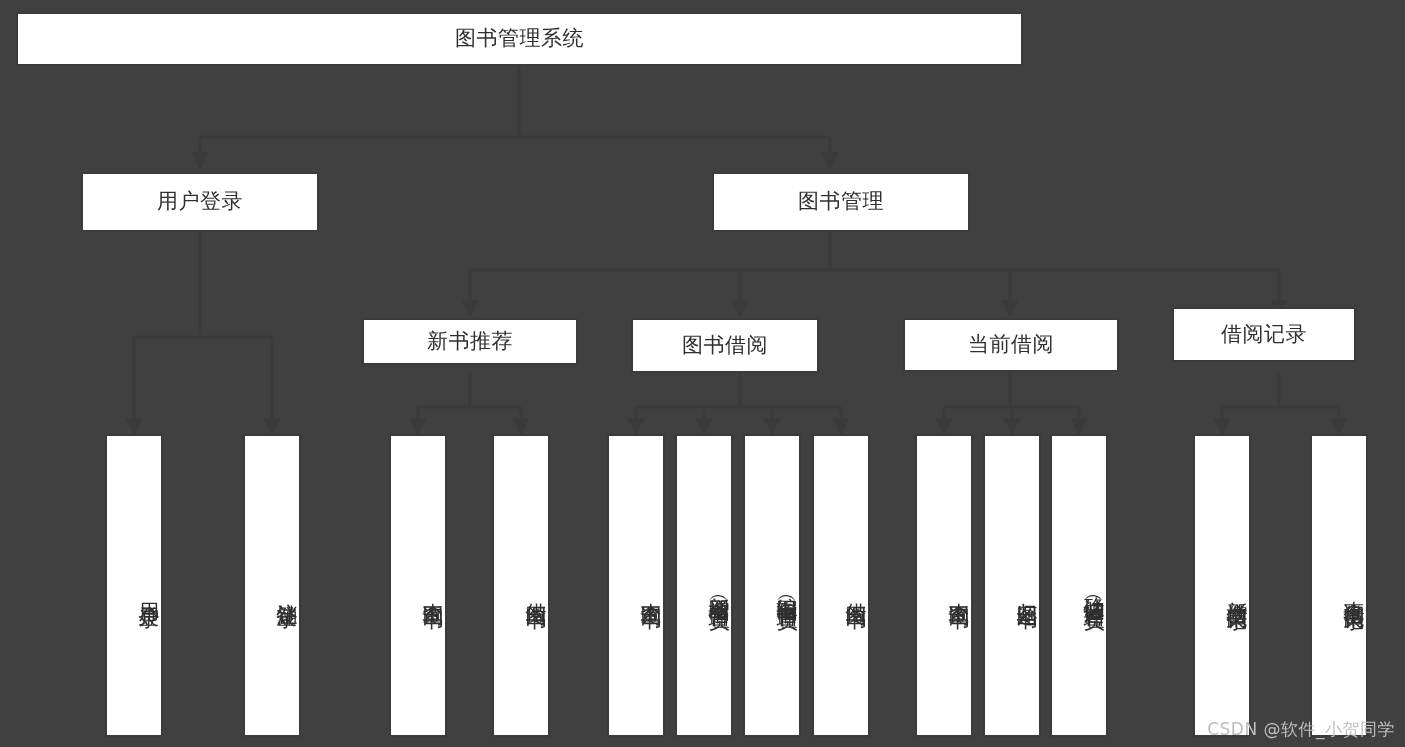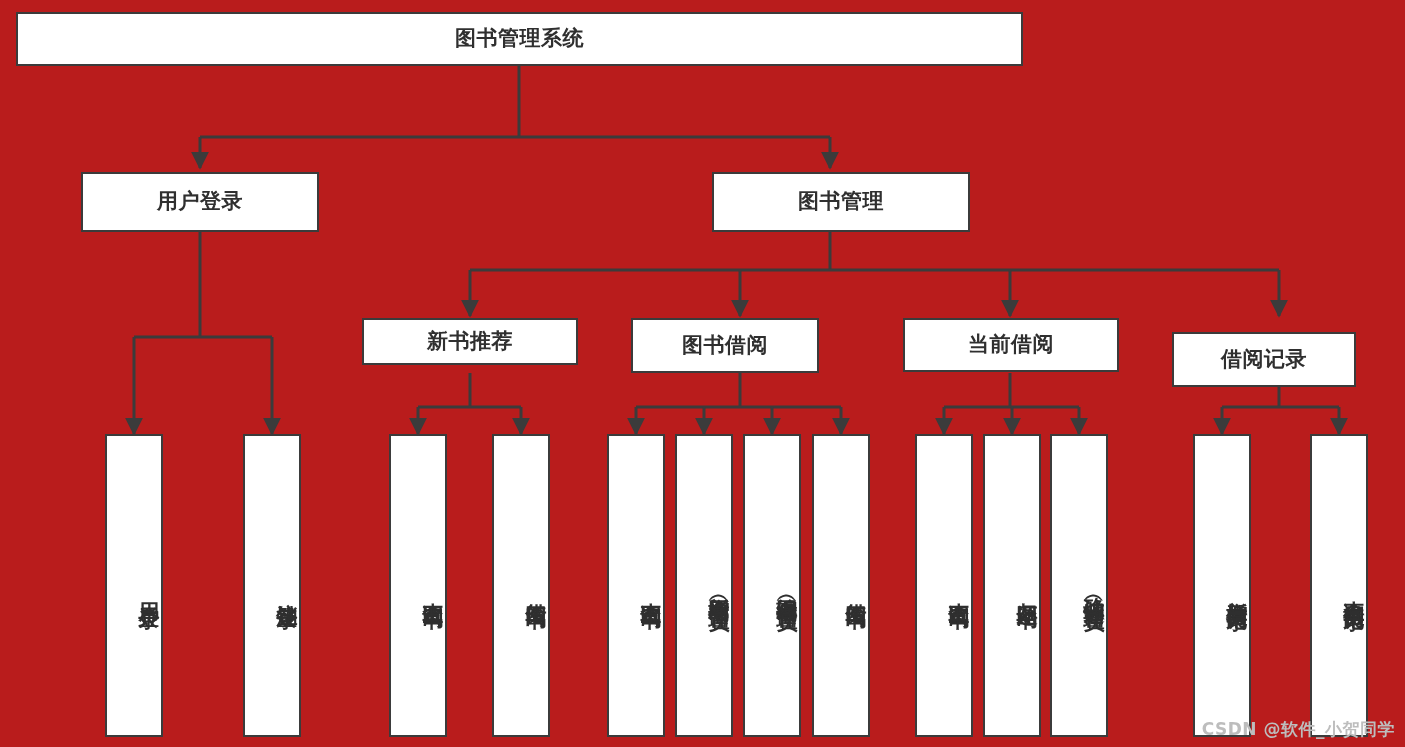--- a/index.html
+++ b/index.html
@@ -8,23 +8,22 @@
     padding: 0;
     background: #ffffff;
   }
   body {
     font-family: "DejaVu Sans", "Liberation Sans", sans-serif;
   }
   #canvas {
     position: relative;
     width: 1405px;
     height: 747px;
-    background: #b91c1c;
+    background: #404040;
     overflow: hidden;
-    font-weight: bold;
   }
   #edges {
     position: absolute;
     left: 0;
     top: 0;
     width: 1405px;
     height: 747px;
     pointer-events: none;
   }
   .node {
@@ -145,21 +144,21 @@
   </div>
 
   <div class="node h" style="left:631px; top:318px; width:188px; height:55px;">
     <span class="node-label">图书借阅</span>
   </div>
 
   <div class="node h" style="left:903px; top:318px; width:216px; height:54px;">
     <span class="node-label">当前借阅</span>
   </div>
 
-  <div class="node h" style="left:1172px; top:332px; width:184px; height:55px;text-align:center;">
+  <div class="node h" style="left:1172px; top:307px; width:184px; height:55px;text-align:center;">
     <span class="node-label">借阅记录</span>
   </div>
 
   <div class="node v" style="left:105px; top:434px; width:58px; height:303px;">
     <span class="node-label">用户登录</span>
   </div>
 
   <div class="node v" style="left:243px; top:434px; width:58px; height:303px;">
     <span class="node-label">注销登录</span>
   </div>

